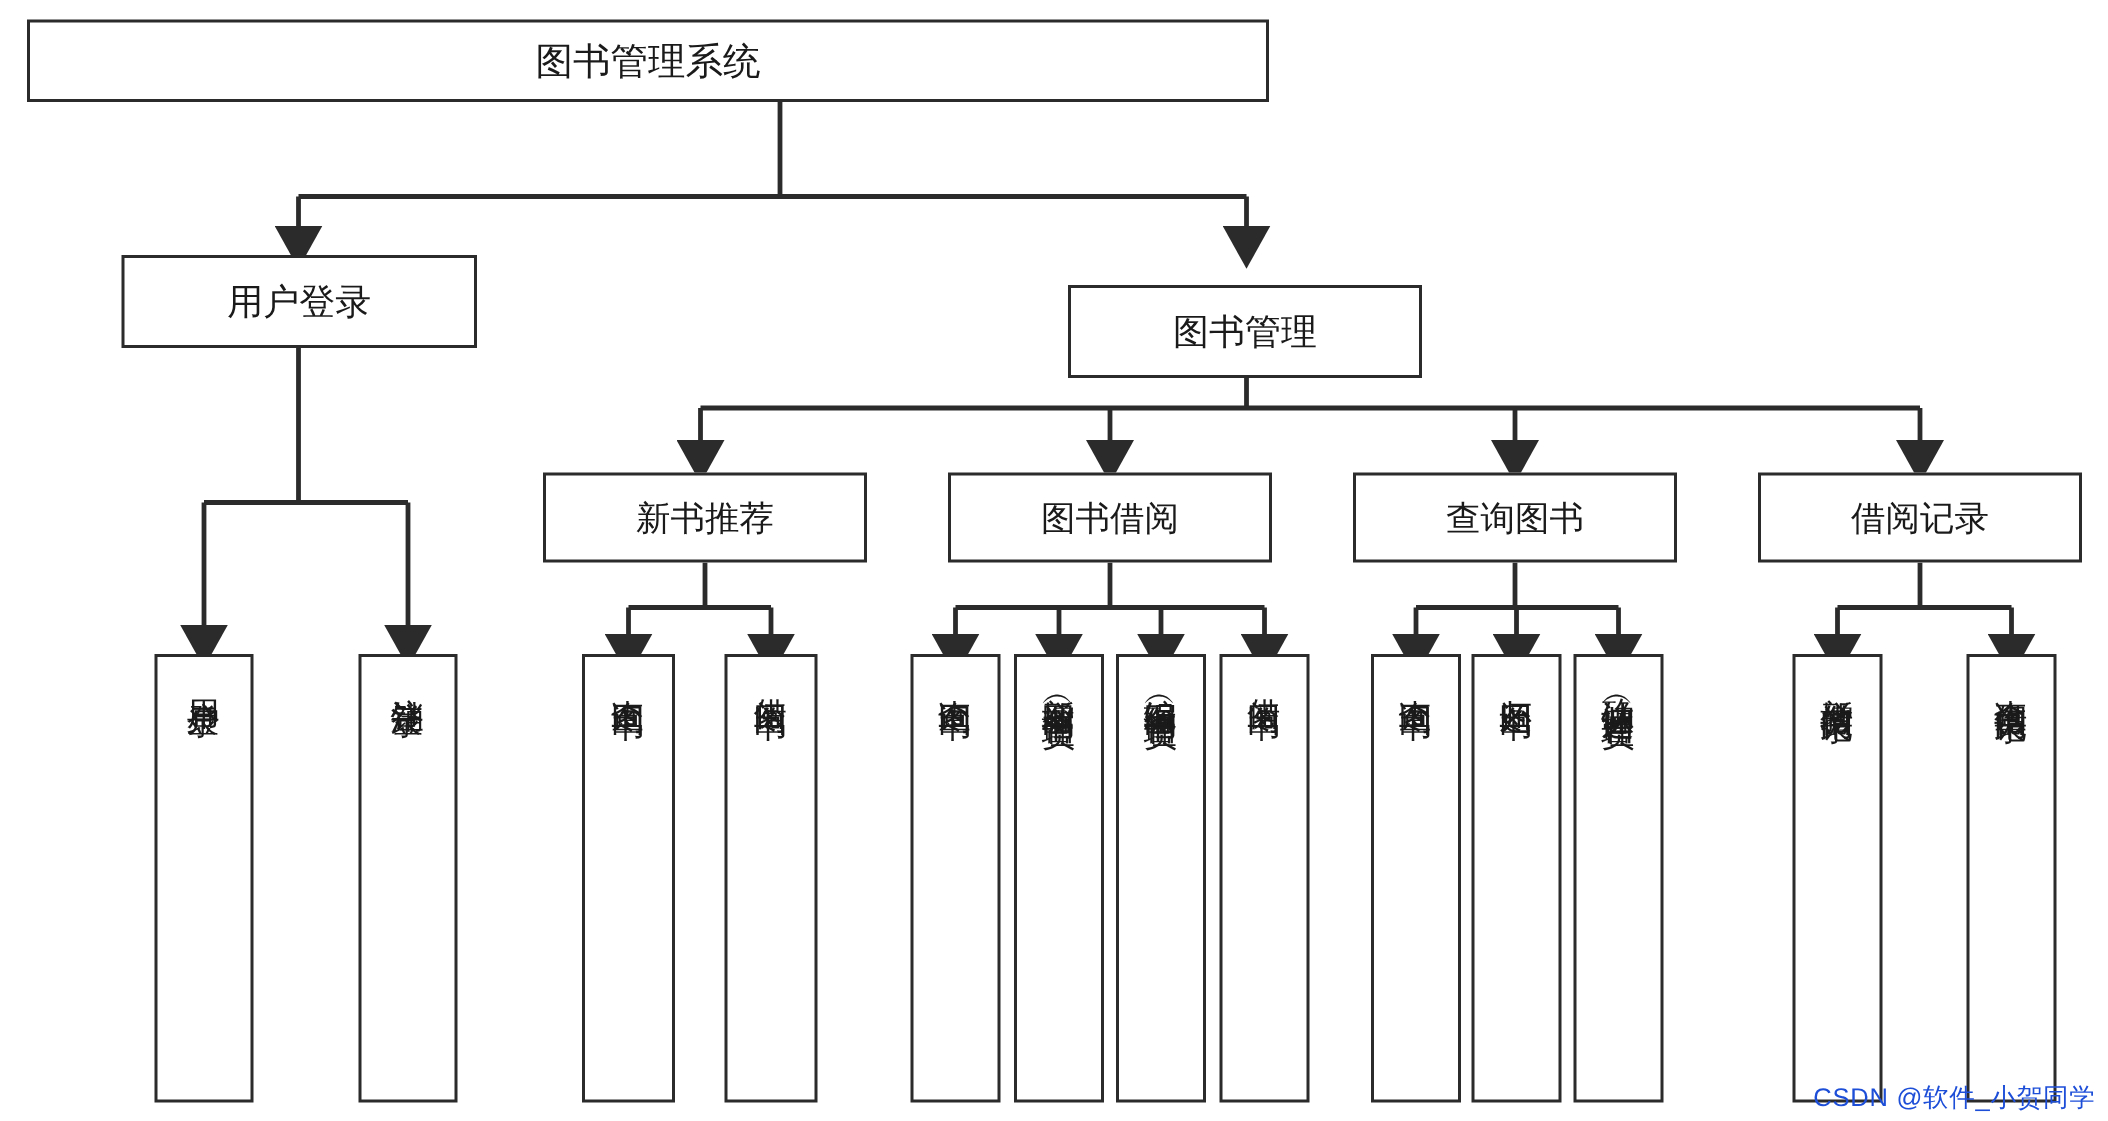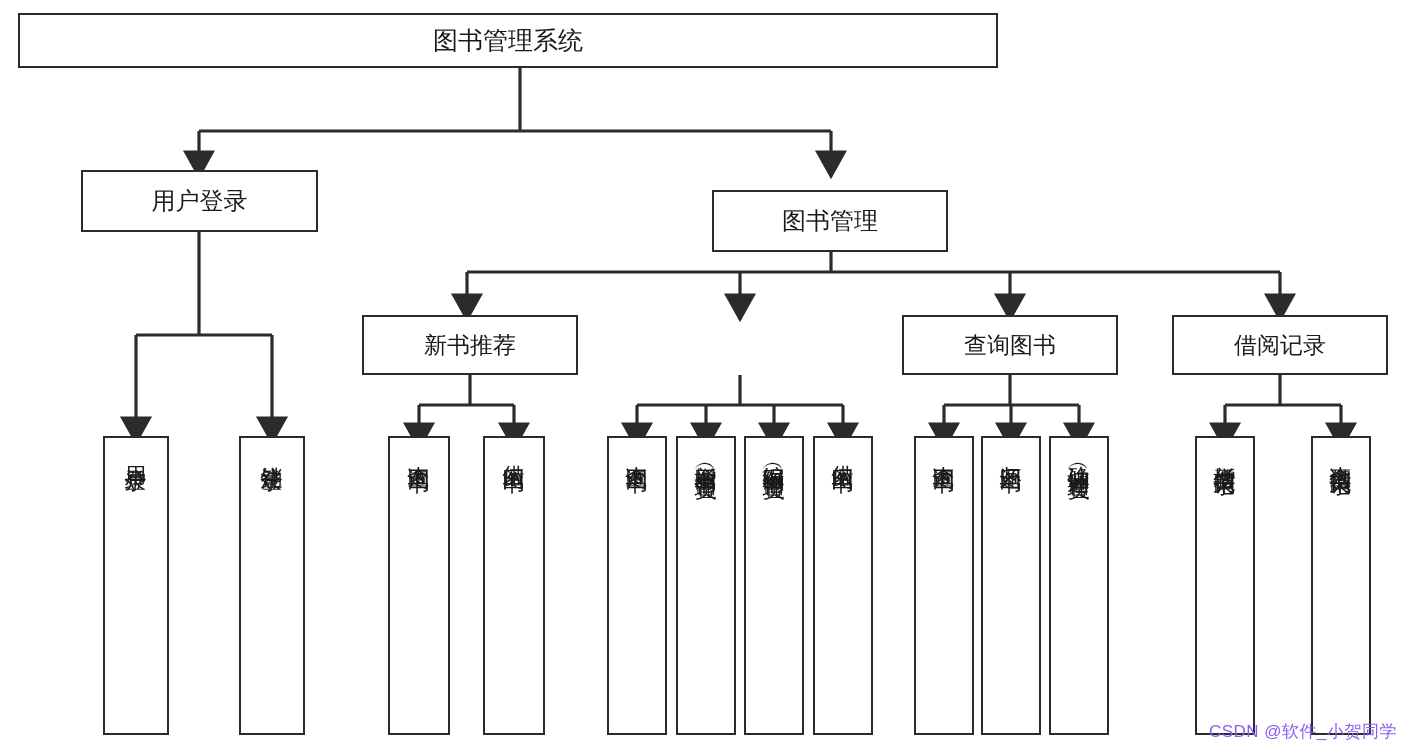--- a/index.html
+++ b/index.html
@@ -56,21 +56,21 @@
     text-orientation: upright;
     letter-spacing: 2px;
     line-height: 1.05;
     white-space: nowrap;
   }
   .watermark {
     position: absolute;
     right: 8px;
     bottom: 4px;
     font-size: 17px;
-    color: #8b5cf6;
+    color: #1d4ed8;
     z-index: 5;
     white-space: nowrap;
     letter-spacing: 0.5px;
   }
 </style>
 </head>
 <body>
 
 <div id="canvas">
 
@@ -117,33 +117,36 @@
       <path d="M1011,405 L1011,424" marker-end="url(#arrow)"></path>
       <path d="M1079,405 L1079,424" marker-end="url(#arrow)"></path>
 
       <path d="M1280,375 L1280,405"></path>
       <path d="M1225,405 L1341,405"></path>
       <path d="M1225,405 L1225,424" marker-end="url(#arrow)"></path>
       <path d="M1341,405 L1341,424" marker-end="url(#arrow)"></path>
     </g>
   </svg>
 
-  <div class="node level0" style="left:18px; top:13px; width:980px; height:55px;">
+  <div class="node level0" style="left:18px; top:13px; width:828px; height:55px;">
     <span>图书管理系统</span>
   </div>
 
   <div class="node level1" style="left:81px; top:170px; width:237px; height:62px;">
     <span>用户登录</span>
   </div>
   <div class="node level1" style="left:712px; top:170px; width:236px; height:62px;margin-top:20px;">
     <span>图书管理</span>
   </div>
 
   <div class="node level2" style="left:362px; top:315px; width:216px; height:60px;">
     <span>新书推荐</span>
+  </div>
+  <div class="node level2" style="left:632px; top:315px; width:216px; height:60px;">
+    <span>图书借阅</span>
   </div>
   <div class="node level2" style="left:902px; top:315px; width:216px; height:60px;">
     <span>查询图书</span>
   </div>
   <div class="node level2" style="left:1172px; top:315px; width:216px; height:60px;">
     <span>借阅记录</span>
   </div>
 
   <div class="node leaf" style="left:103px; top:436px; width:66px; height:299px;">
     <span class="vtext">用户登录</span>

